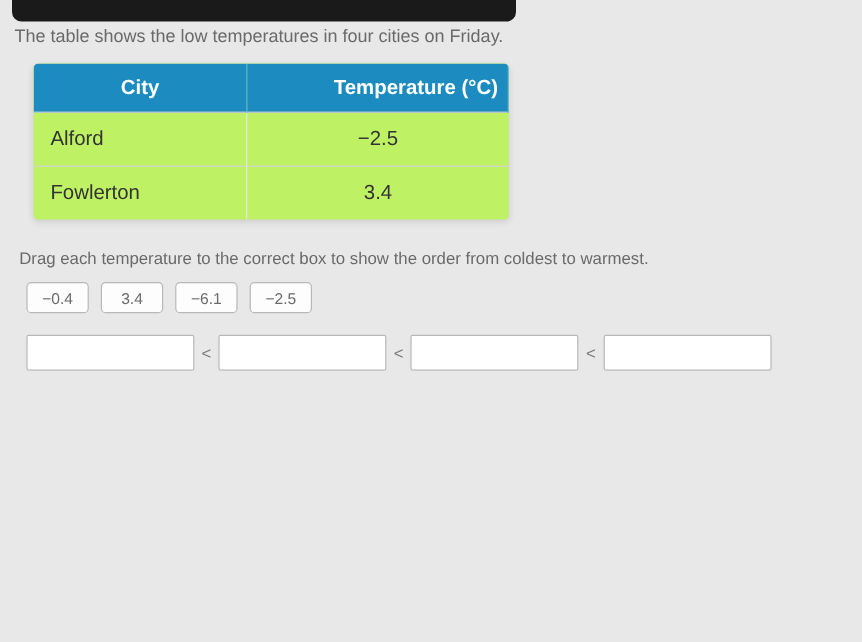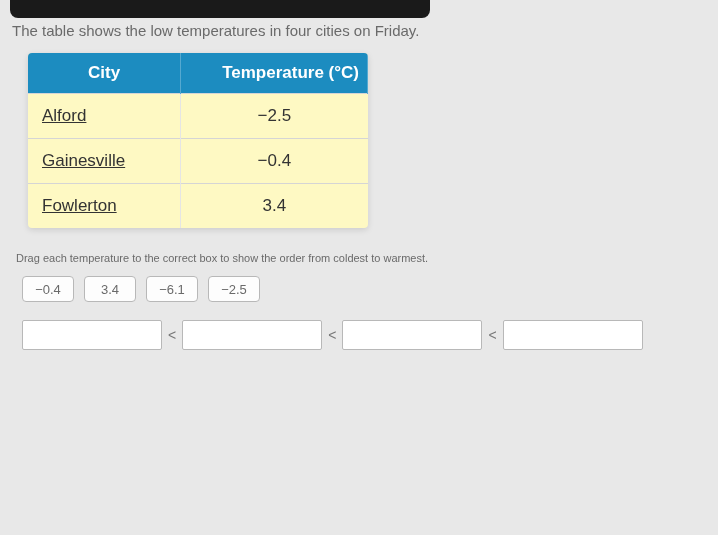--- a/index.html
+++ b/index.html
@@ -19,23 +19,23 @@
     border-radius: 0 0 8px 8px;
     margin-left: 10px;
   }
   .intro {
     margin: 4px 0 14px 12px;
     font-size: 15px;
     color: #6a6a6a;
   }
   .table {
     margin-left: 28px;
-    width: 340px;
+    width: 396px;
     border-collapse: collapse;
-    background: #fef9c3;
+    background: #bef264;
     box-shadow: 0 2px 6px rgba(0,0,0,0.12);
     border-radius: 4px;
     overflow: hidden;
   }
   .table thead th {
     background: #1c8cc0;
     color: #fff;
     font-weight: bold;
     padding: 10px 8px;
     text-align: right;
@@ -46,28 +46,27 @@
   .table tbody td {
     padding: 12px 14px;
     font-size: 17px;
     color: #333;
     border-top: 1px solid #d5d5d5;
   }
   .table tbody td:first-child {
     width: 45%;
     font-weight: 500;
     border-right: 1px solid #e5e5e5;
-    text-decoration: underline;
   }
   .table tbody td:last-child {
     text-align: center;
   }
   .instruction {
     margin: 24px 0 12px 16px;
-    font-size: 11px;
+    font-size: 14px;
     color: #6a6a6a;
   }
   .chips {
     display: flex;
     gap: 10px;
     margin-left: 22px;
     margin-bottom: 18px;
   }
   .chip {
     min-width: 52px;
@@ -114,24 +113,20 @@
       <th>City</th>
       <th>Temperature (°C)</th>
     </tr>
   </thead>
   <tbody>
     <tr>
       <td>Alford</td>
       <td>−2.5</td>
     </tr>
     <tr>
-      <td>Gainesville</td>
-      <td>−0.4</td>
-    </tr>
-    <tr>
       <td>Fowlerton</td>
       <td>3.4</td>
     </tr>
   </tbody>
 </table>
 
 <p class="instruction">Drag each temperature to the correct box to show the order from coldest to warmest.</p>
 
 <div class="chips">
   <div class="chip">−0.4</div>

